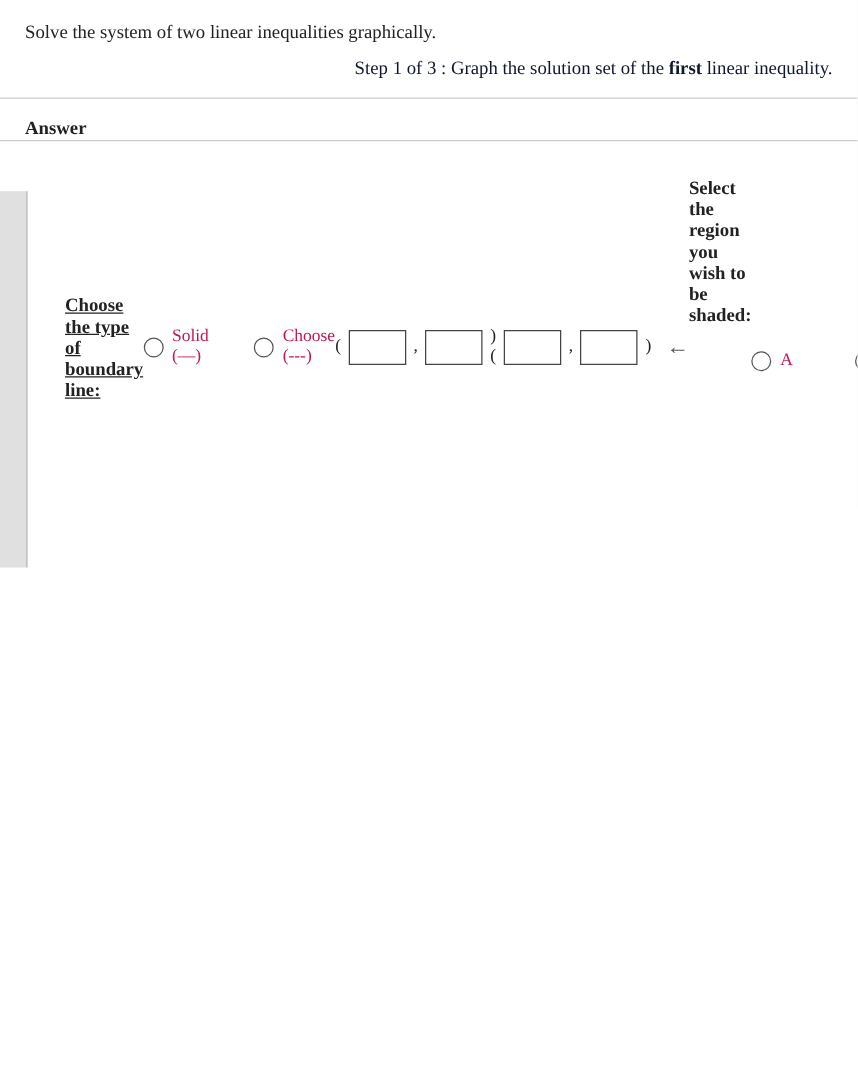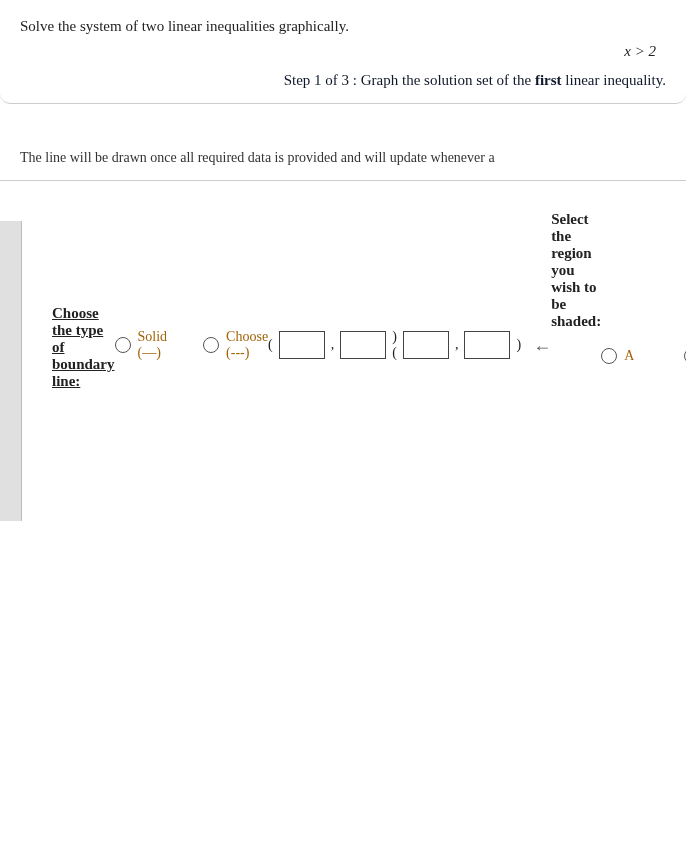--- a/index.html
+++ b/index.html
@@ -17,21 +17,20 @@
       width: 686px;
       min-height: 855px;
       background: #ffffff;
       position: relative;
       overflow: hidden;
     }
 
     .top-section {
       padding: 18px 20px 14px 20px;
       border-bottom: 1px solid #ccc;
-      border-radius: 10px;
     }
 
     .problem-statement {
       font-size: 15px;
       color: #222;
       margin-bottom: 8px;
     }
 
     .inequality-top-right {
       font-size: 15px;
@@ -110,21 +109,21 @@
       align-items: center;
       gap: 36px;
       margin-bottom: 22px;
     }
 
     .radio-option {
       display: flex;
       align-items: center;
       gap: 7px;
       font-size: 14px;
-      color: #a16207;
+      color: #be185d;
       cursor: pointer;
     }
 
     .radio-circle {
       width: 16px;
       height: 16px;
       border-radius: 50%;
       border: 1.5px solid #555;
       background: #fff;
       flex-shrink: 0;
@@ -196,33 +195,30 @@
   </style>
 </head>
 <body>
 
 <div class="page-container">
 
   <div class="top-section">
     <div class="problem-statement">
       <span>Solve the system of two linear inequalities graphically.</span>
     </div>
-    <div class="inequality-top-right">
-      <em><span>x &gt; 2</span></em>
-    </div>
     <div class="step-line">
       <span>Step 1 of 3 :</span>
       <span>Graph the solution set of the</span>
       <span class="first">first</span>
       <span>linear inequality.</span>
     </div>
   </div>
 
   <div class="answer-section">
-    <div class="answer-description">The line will be drawn once all required data is provided and will update whenever a</div>
+    <div class="answer-label">Answer</div>
   </div>
 
   <div class="main-content">
 
     <div class="left-tab"></div>
 
     <div class="center-panel">
 
       <div class="section-title">Choose the type of boundary line:</div>
 

